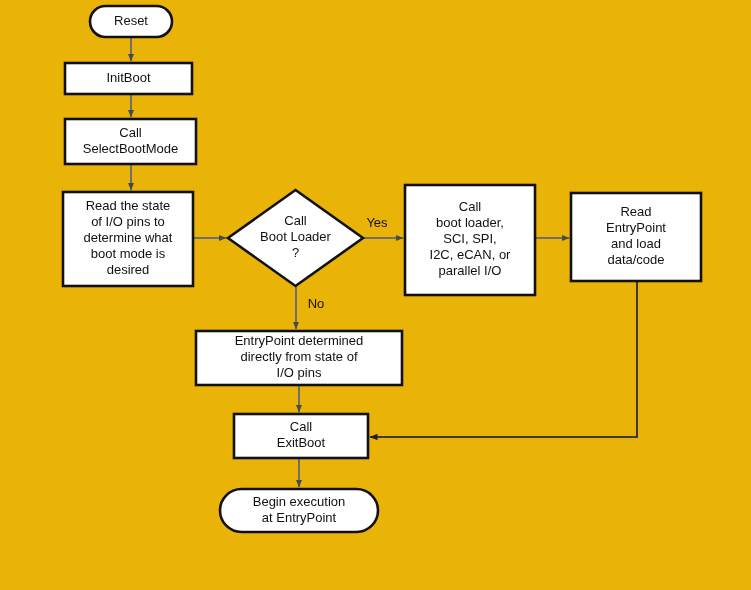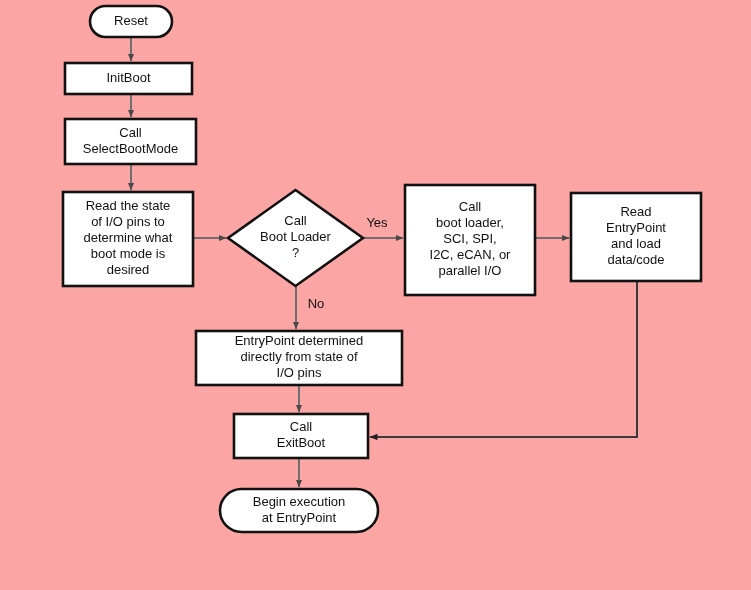--- a/index.html
+++ b/index.html
@@ -11,21 +11,21 @@
   body {
     width: 751px;
     height: 590px;
     font-family: "Liberation Sans", sans-serif;
     overflow: hidden;
   }
   #flowchart-root {
     position: relative;
     width: 751px;
     height: 590px;
-    background: #fca5a5;
+    background: #eab308;
   }
   svg#flow-svg {
     position: absolute;
     top: 0;
     left: 0;
     width: 751px;
     height: 590px;
     display: block;
   }
   .node-shape {

